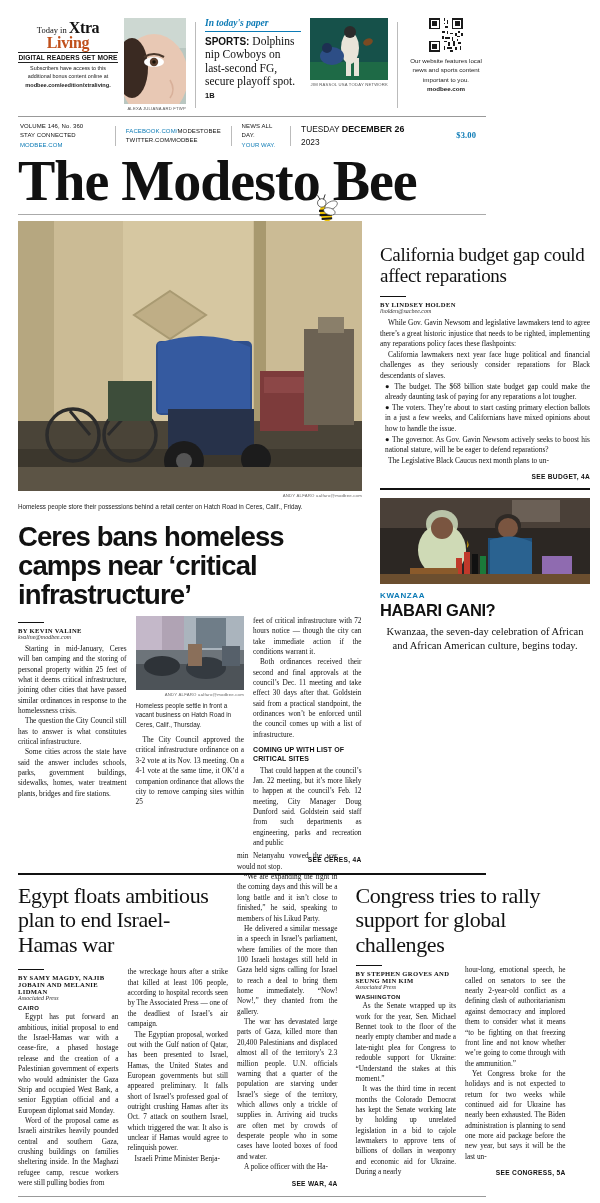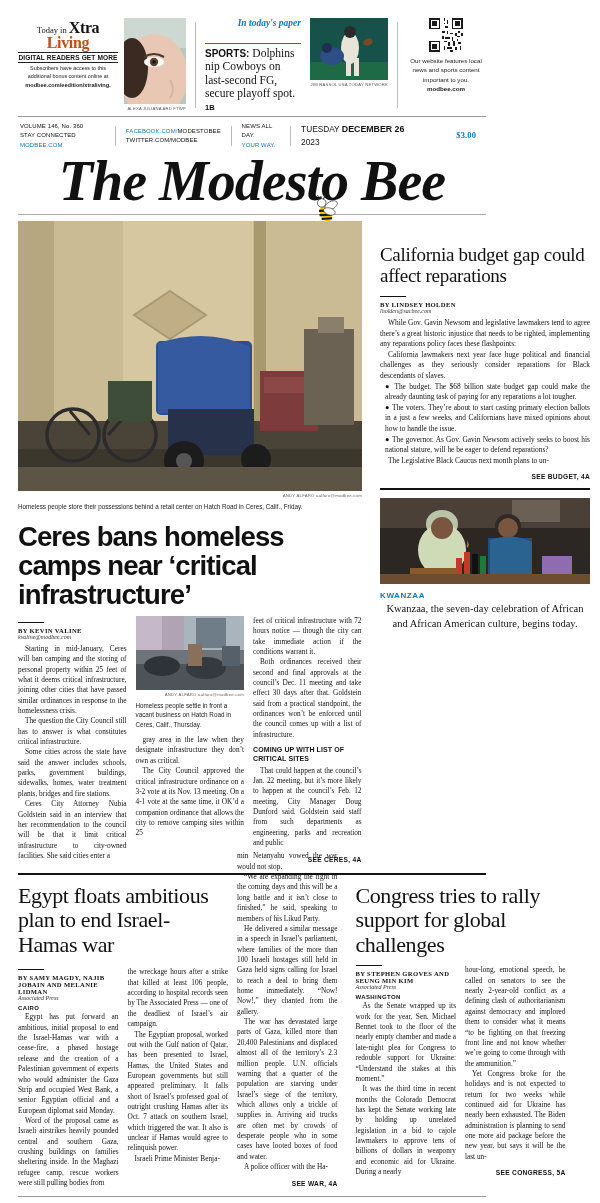--- a/index.html
+++ b/index.html
@@ -27,21 +27,21 @@
   .xtra-sub { font-family: "Liberation Sans", sans-serif; font-size: 5.4px; line-height: 1.45; color: #222; }
   .xtra-sub b { font-size: 5.6px; }
 
   .sky-photo { width: 62px; height: 86px; position: relative; overflow: hidden; background: #cfd8d4; }
   .sky-photo2 { width: 78px; height: 62px; position: relative; overflow: hidden; background: #1d4f4a; }
   .photo-credit { font-family: "Liberation Sans", sans-serif; font-size: 4.2px; color: #555;
                   letter-spacing: 0.2px; margin-top: 2px; text-align: right; }
 
   .sky-head { font-family: "Liberation Serif", serif; font-size: 12.5px; line-height: 1.16; width: 104px; }
   .today-label { font-family: "Liberation Serif", serif; font-weight: bold; font-style: italic; font-size: 9.5px;
-                 color: #0b7ab5; border-bottom: 1px solid #0b7ab5; padding-bottom: 14px; margin-bottom: 3px; display: block; text-align: right;}
+                 color: #0b7ab5; border-bottom: 1px solid #0b7ab5; padding-bottom: 2px; margin-bottom: 3px; display: block;}
   .sports-txt { font-family: "Liberation Serif", serif; font-size: 11.5px; line-height: 1.16; width: 96px; }
   .sports-txt .lead { font-family: "Liberation Sans", sans-serif; font-weight: bold; font-size: 10px; }
   .sports-txt .pg { font-family: "Liberation Sans", sans-serif; font-weight: bold; font-size: 7.5px; }
 
   .qr { width: 34px; height: 34px; }
   .qr-block { width: 78px; text-align: center; }
   .qr-text { font-family: "Liberation Sans", sans-serif; font-size: 6.2px; line-height: 1.5; margin-top: 4px; color: #222; }
   .qr-text b { font-size: 6.2px; }
 
   .rule-thin { border-top: 1px solid #999; margin: 4px 0 6px; }
@@ -52,21 +52,21 @@
            font-size: 6px; letter-spacing: 0.1px; }
   .folio .cell { padding: 0 10px; line-height: 1.55; }
   .folio .cell:first-child { padding-left: 2px; }
   .folio .vr { width: 1px; align-self: stretch; background: #bbb; margin: 3px 0; }
   .blue { color: #0b7ab5; }
   .folio .date { font-size: 8.3px; letter-spacing: 0; }
   .folio .date b { font-size: 8.8px; }
   .folio .price { font-family: "Liberation Sans", sans-serif; font-weight: bold; font-size: 8.5px; color: #0b7ab5; }
 
   
-  .masthead { text-align: center; position: relative; padding: 4px 0 2px; font-style: italic; }
+  .masthead { position: relative; padding: 4px 0 2px; }
   .masthead h1 { font-family: "Liberation Serif", serif; font-weight: bold; font-size: 56px;
                  letter-spacing: -1px; line-height: 1.02; }
   .bee { position: absolute; left: 291px; top: 42px; width: 34px; height: 34px; }
 
   
   .main { display: flex; margin-top: 6px; }
   .left-col { width: 344px; }
   .col-div { width: 1px; background: #bbb; margin: 0 9px; }
   .right-col { width: 210px; margin-top: 24px; }
 
@@ -318,21 +318,20 @@
       <div class="cols3">
 
         <div class="c">
           <div class="byline-rule"></div>
           <div class="byline">BY KEVIN VALINE</div>
           <div class="byline-mail">kvaline@modbee.com</div>
           <div class="body">
             <p>Starting in mid-January, Ceres will ban camping and the storing of personal property within 25 feet of what it deems critical infrastructure, joining other cities that have passed similar ordinances in response to the homelessness crisis.</p>
             <p>The question the City Council still has to answer is what constitutes critical infrastructure.</p>
             <p>Some cities across the state have said the answer includes schools, parks, government buildings, sidewalks, homes, water treatment plants, bridges and fire stations.</p>
-            <p>Ceres City Attorney Nubia Goldstein said in an interview that her recommendation to the council will be that it limit critical infrastructure to city-owned facilities. She said cities enter a</p>
           </div>
         </div>
 
         <div class="c">
           <div class="inset-photo">
             <svg width="109" height="74" viewBox="0 0 109 74">
               <rect width="109" height="74" fill="#8f9aa3"></rect>
               <rect x="0" y="0" width="109" height="34" fill="#aab4bd"></rect>
               <rect x="0" y="0" width="26" height="34" fill="#c4b8c9"></rect>
               <rect x="26" y="0" width="22" height="34" fill="#b0a3b4"></rect>
@@ -341,21 +340,20 @@
               <rect x="0" y="48" width="109" height="26" fill="#4d5358"></rect>
               <ellipse cx="26" cy="50" rx="18" ry="10" fill="#2e3338"></ellipse>
               <ellipse cx="70" cy="52" rx="20" ry="11" fill="#343a40"></ellipse>
               <rect x="52" y="28" width="14" height="22" fill="#8a6f5a"></rect>
               <rect x="86" y="30" width="18" height="20" fill="#56606a"></rect>
             </svg>
           </div>
           <div class="credit-right">ANDY ALFARO  aalfaro@modbee.com</div>
           <div class="cap">Homeless people settle in front a vacant business on Hatch Road in Ceres, Calif., Thursday.</div>
           <div class="body" style="margin-top:6px;">
-            <p>gray area in the law when they designate infrastructure they don’t own as critical.</p>
             <p>The City Council approved the critical infrastructure ordinance on a 3-2 vote at its Nov. 13 meeting. On a 4-1 vote at the same time, it OK’d a companion ordinance that allows the city to remove camping sites within 25</p>
           </div>
         </div>
 
         <div class="c">
           <div class="body">
             <p class="noind">feet of critical infrastructure with 72 hours notice — though the city can take immediate action if the conditions warrant it.</p>
             <p>Both ordinances received their second and final approvals at the council’s Dec. 11 meeting and take effect 30 days after that. Goldstein said from a practical standpoint, the ordinances won’t be enforced until the council comes up with a list of infrastructure.</p>
           </div>
           <div class="subhed">COMING UP WITH LIST OF CRITICAL SITES</div>
@@ -403,20 +401,21 @@
           <rect x="84" y="54" width="6" height="32" fill="#c0392b"></rect>
           <rect x="92" y="56" width="6" height="30" fill="#111"></rect>
           <rect x="76" y="60" width="6" height="26" fill="#c0392b"></rect>
           <path d="M87 50 q1 -6 0 -8 q3 5 0 8" fill="#f2b705"></path>
           <rect x="30" y="70" width="48" height="16" fill="#8a5a2b"></rect>
           <rect x="162" y="58" width="30" height="26" fill="#8f6bb0"></rect>
           <rect x="0" y="76" width="210" height="10" fill="#6b4e2f"></rect>
         </svg>
       </div>
       <div class="kicker">KWANZAA</div>
+      <div class="k-hed">HABARI GANI?</div>
       <div class="k-deck">Kwanzaa, the seven-day celebration of African and African American culture, begins today.</div>
     </div>
   </div>
 
   <div class="rule-med" style="margin-top:10px;"></div>
 
   <div class="bottom">
 
     <div class="b-left">
       <h2 class="b-hed" style="width:210px;">Egypt floats ambitious plan to end Israel-Hamas war</h2>

